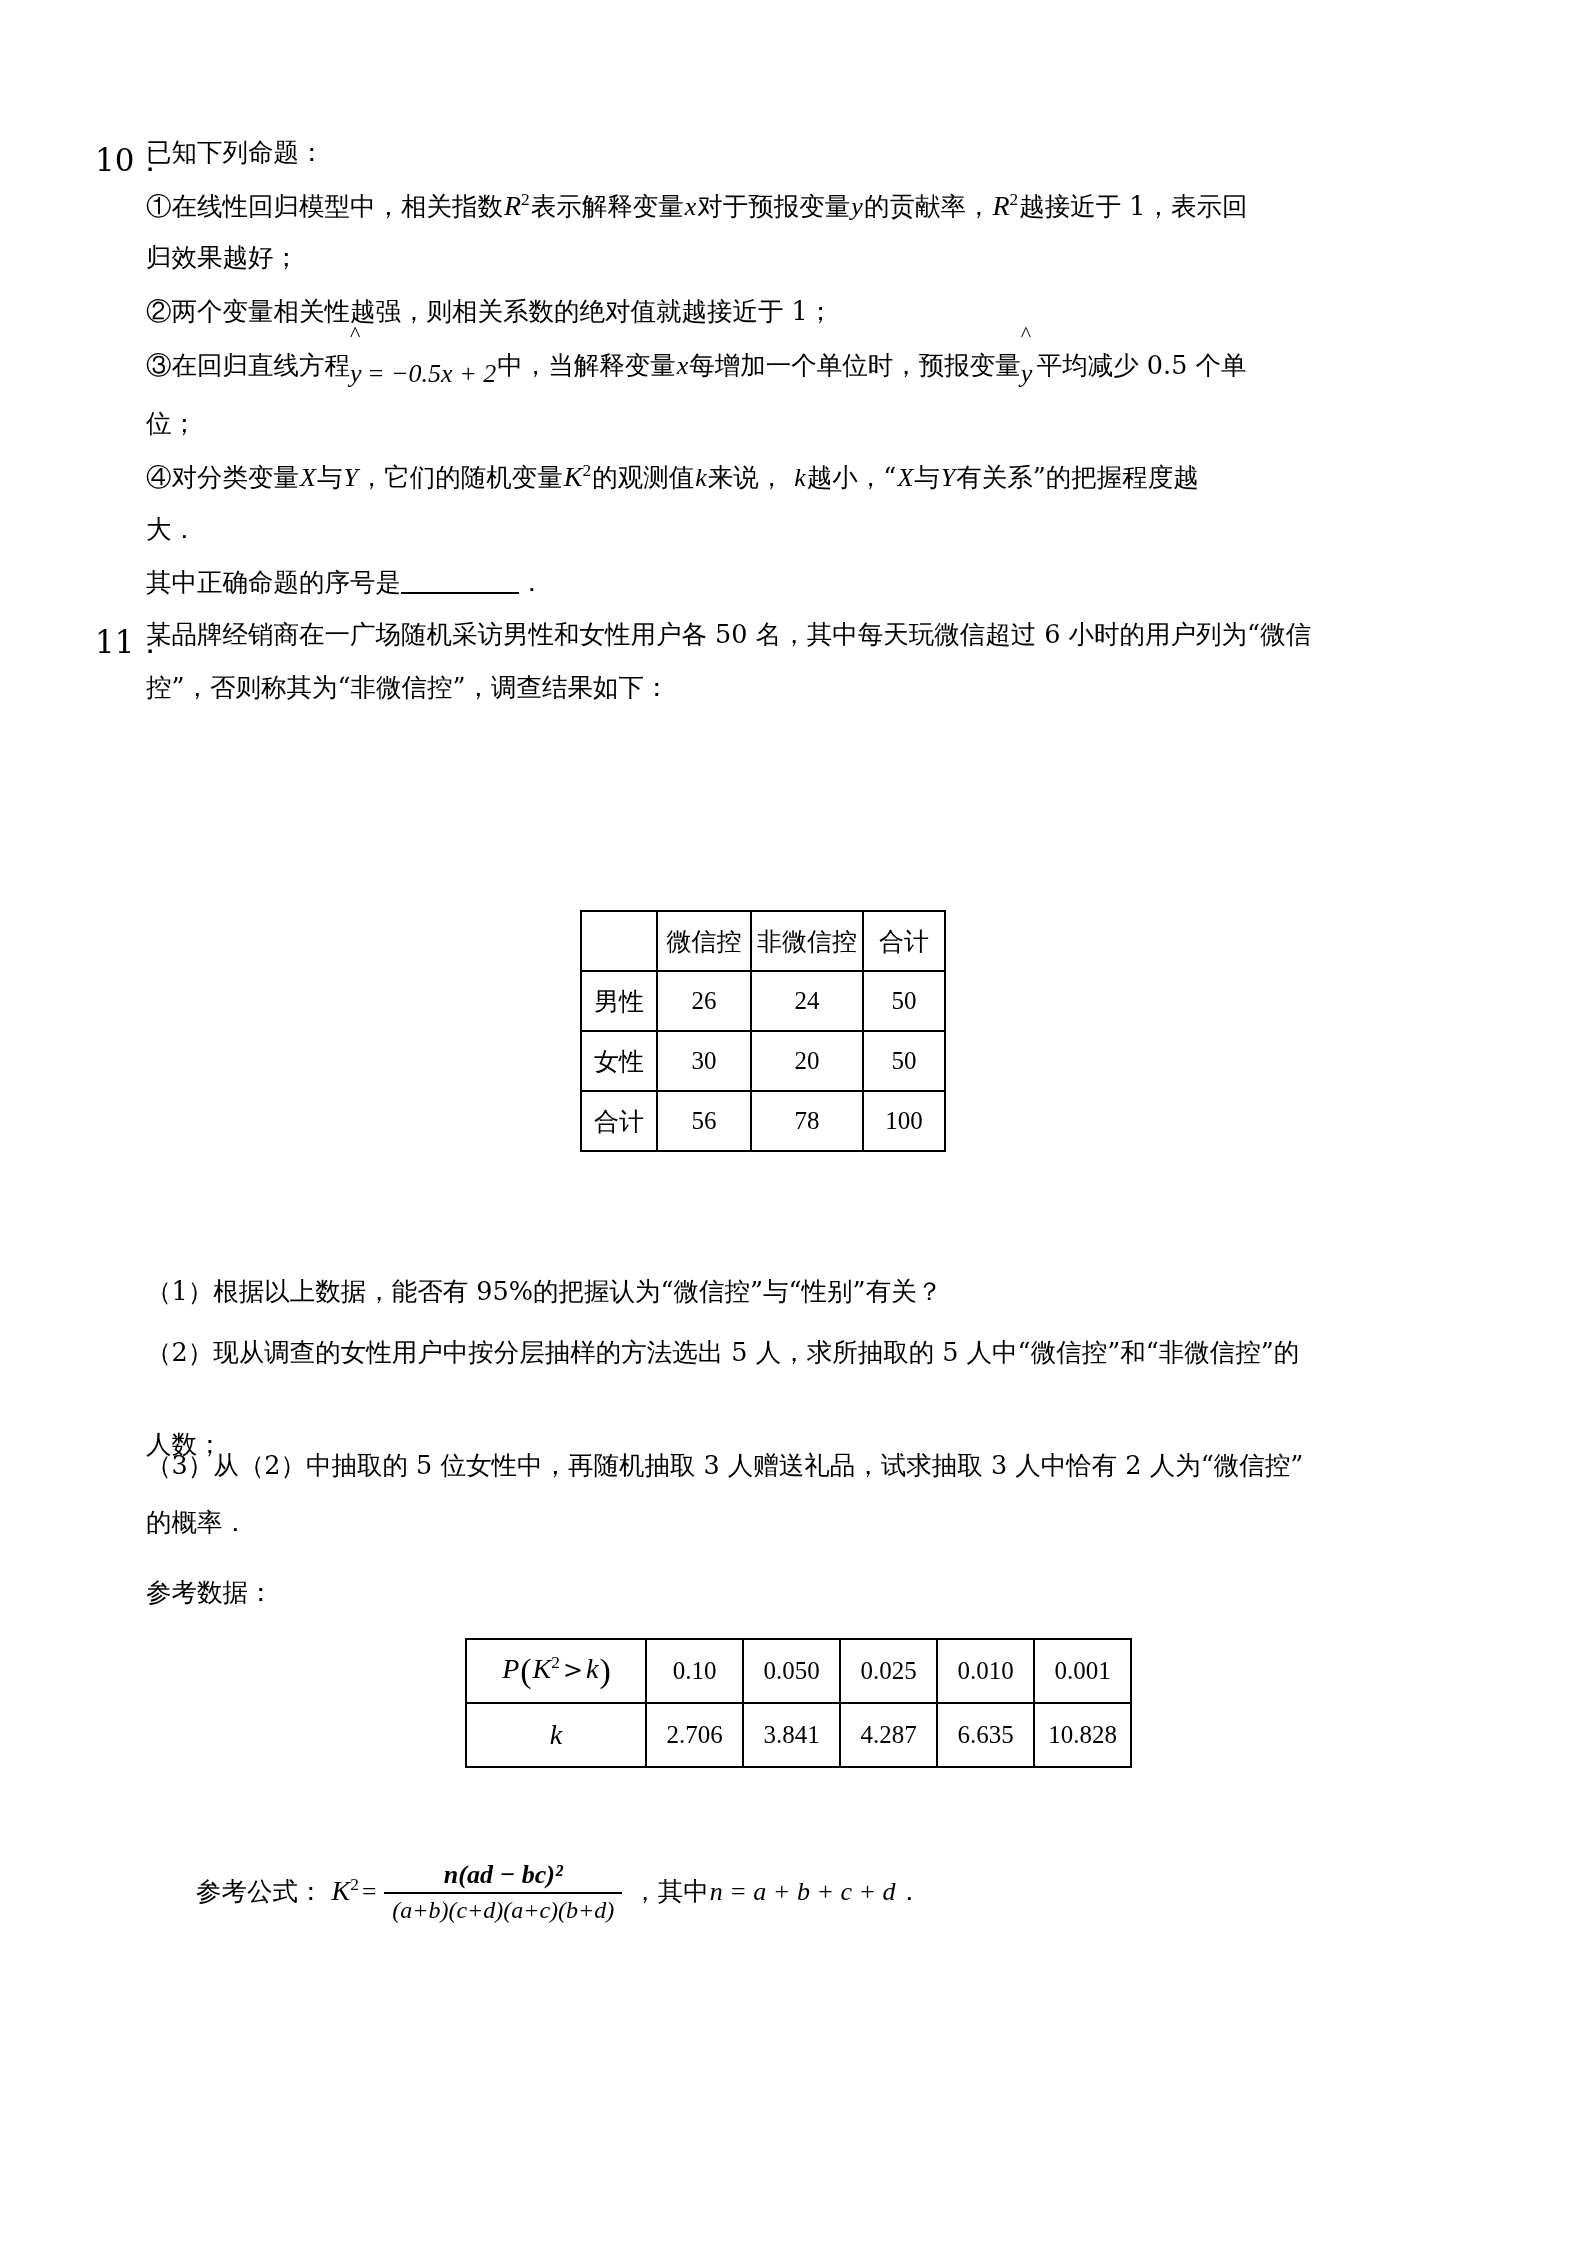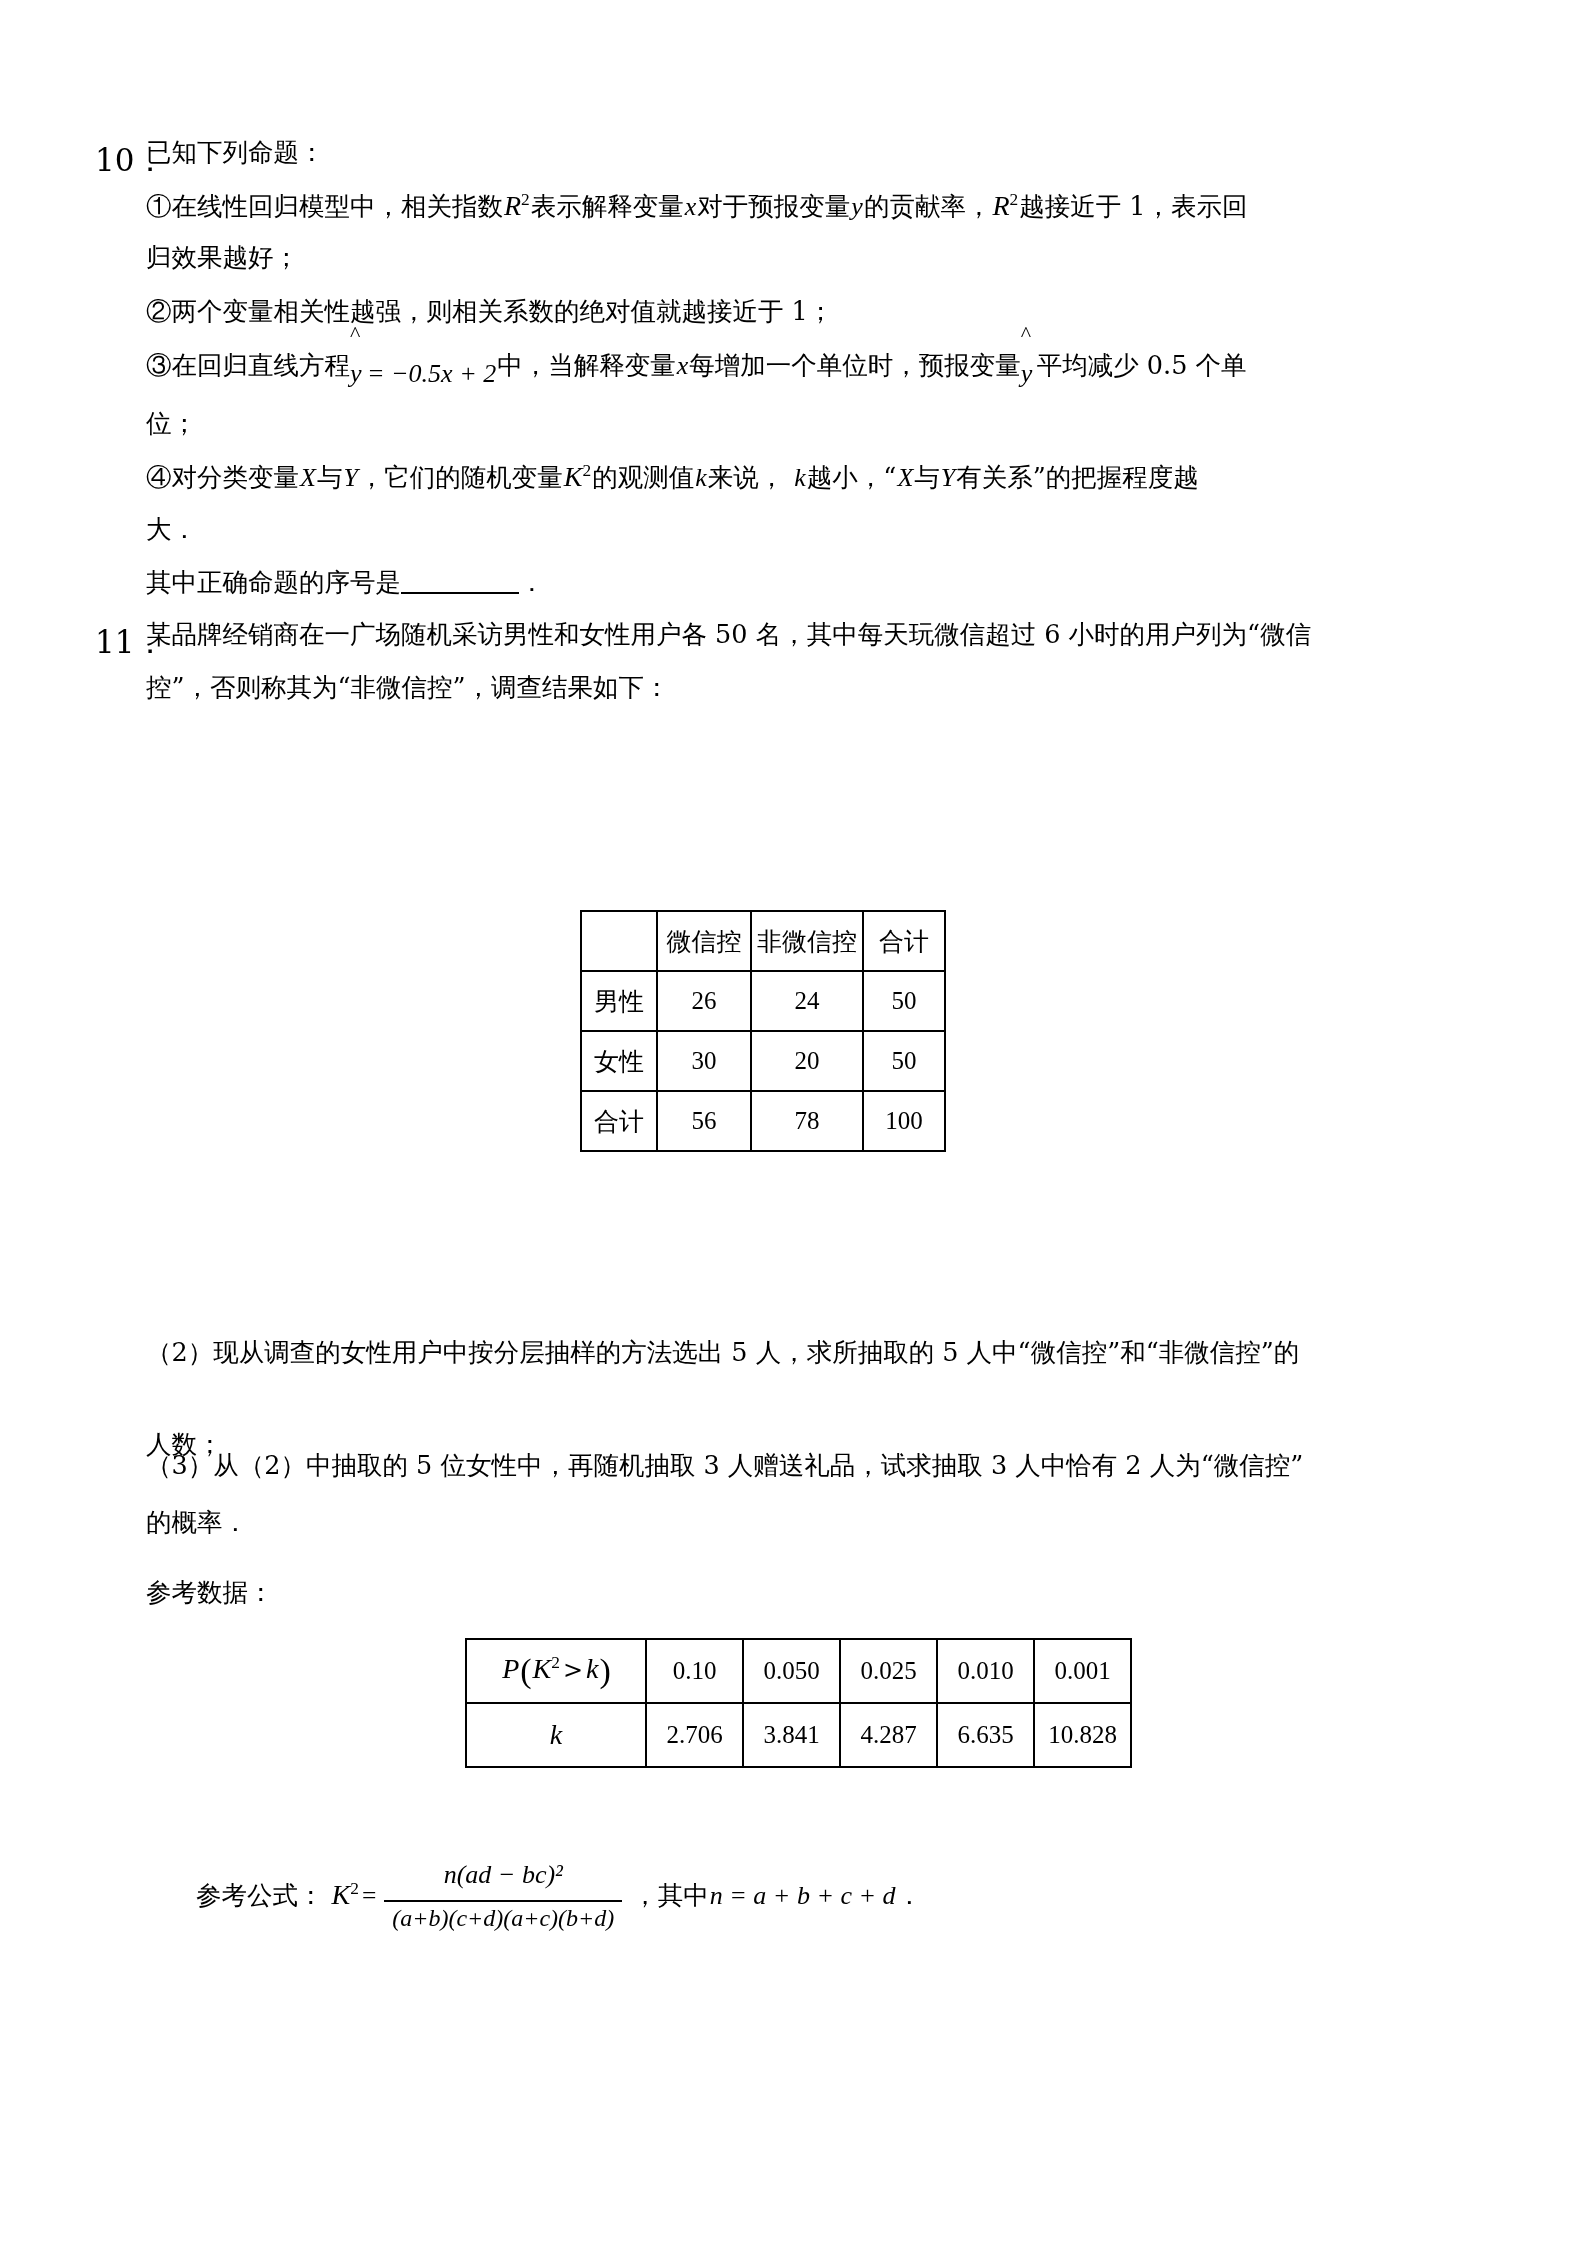--- a/index.html
+++ b/index.html
@@ -122,22 +122,23 @@
   .frac {
     display: inline-block;
     vertical-align: middle;
     text-align: center;
     margin: 0 6px;
     position: relative;
     top: -2px;
   }
   .frac .numer {
     display: block;
-    padding: 0 8px 10px 8px;
+    padding: 0 8px 2px 8px;
     font-size: 26px;
+    font-weight: bold;
   }
   .frac .bar {
     display: block;
     border-top: 2px solid #000;
     height: 0;
   }
   .frac .denom {
     display: block;
     padding: 3px 8px 0 8px;
     font-size: 24px;
@@ -206,20 +207,21 @@
       </tr>
       <tr>
         <td class="c0">合计</td>
         <td class="c1 n">56</td>
         <td class="c2 n">78</td>
         <td class="c3 n">100</td>
       </tr>
     </tbody>
   </table>
 
+  <div class="q cn" style="left:146px; top:1279px;">（1）根据以上数据，能否有 95%的把握认为“微信控”与“性别”有关？</div>
   <div class="q cn" style="left:146px; top:1340px;">（2）现从调查的女性用户中按分层抽样的方法选出 5 人，求所抽取的 5 人中“微信控”和“非微信控”的</div>
   <div class="q cn" style="left:146px; top:1432px;">人数；</div>
   <div class="q cn" style="left:146px; top:1453px;">（3）从（2）中抽取的 5 位女性中，再随机抽取 3 人赠送礼品，试求抽取 3 人中恰有 2 人为“微信控”</div>
   <div class="q cn" style="left:146px; top:1510px;">的概率．</div>
 
   <div class="q cn" style="left:146px; top:1580px;">参考数据：</div>
 
   <table class="grid" id="ref-table">
     <tbody>
       <tr>

